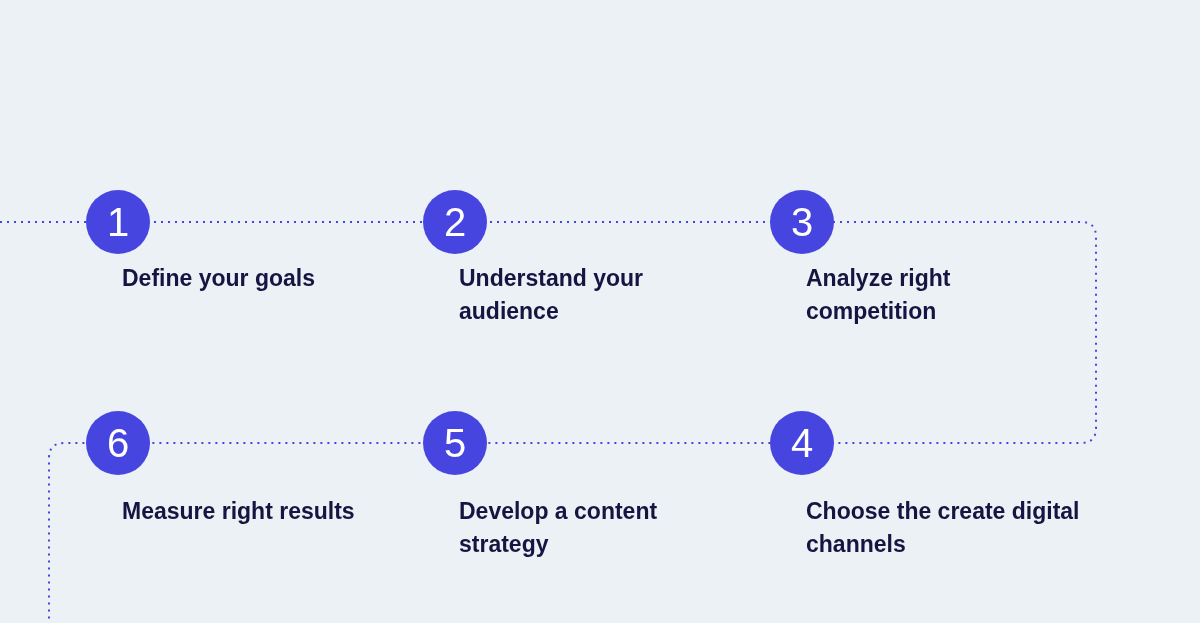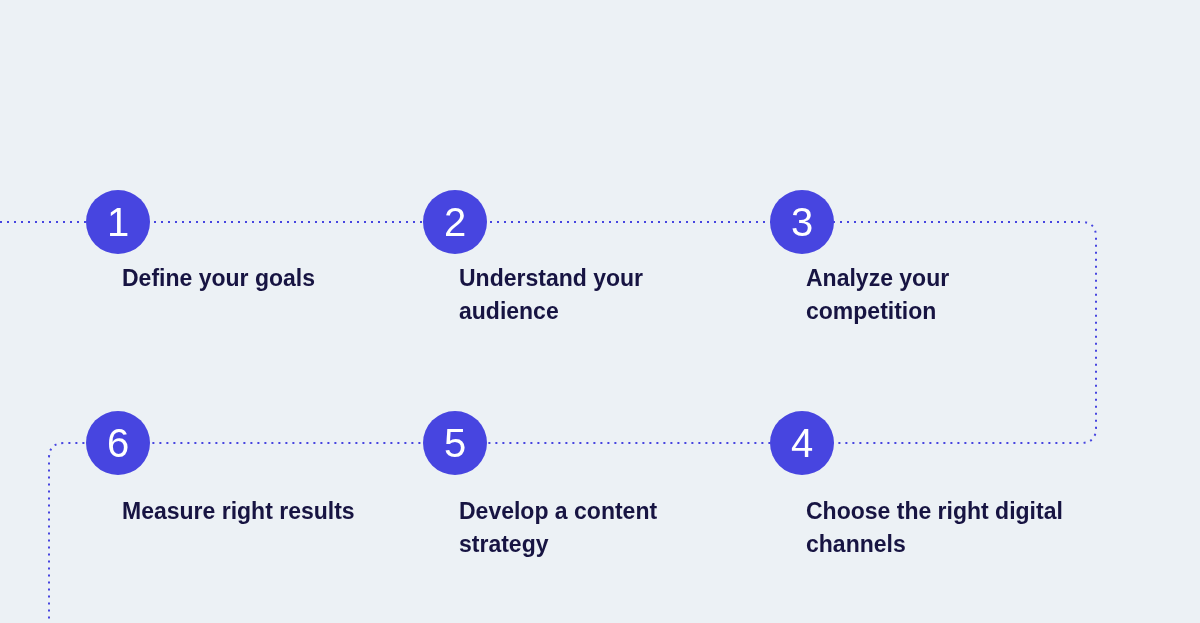--- a/index.html
+++ b/index.html
@@ -93,34 +93,34 @@
   </div>
 
   <div class="step row1 s2">
     <div class="circle">2</div>
     <div class="label">Understand your
 audience</div>
   </div>
 
   <div class="step row1 s3">
     <div class="circle">3</div>
-    <div class="label">Analyze your
+    <div class="label">Analyze right
 competition</div>
   </div>
 
   <div class="step row2 s6">
     <div class="circle">6</div>
     <div class="label">Measure right results</div>
   </div>
 
   <div class="step row2 s5">
     <div class="circle">5</div>
     <div class="label">Develop a content
 strategy</div>
   </div>
 
   <div class="step row2 s4">
     <div class="circle">4</div>
-    <div class="label">Choose the right digital
+    <div class="label">Choose the create digital
 channels</div>
   </div>
 
 </div>
 
 </body></html>

